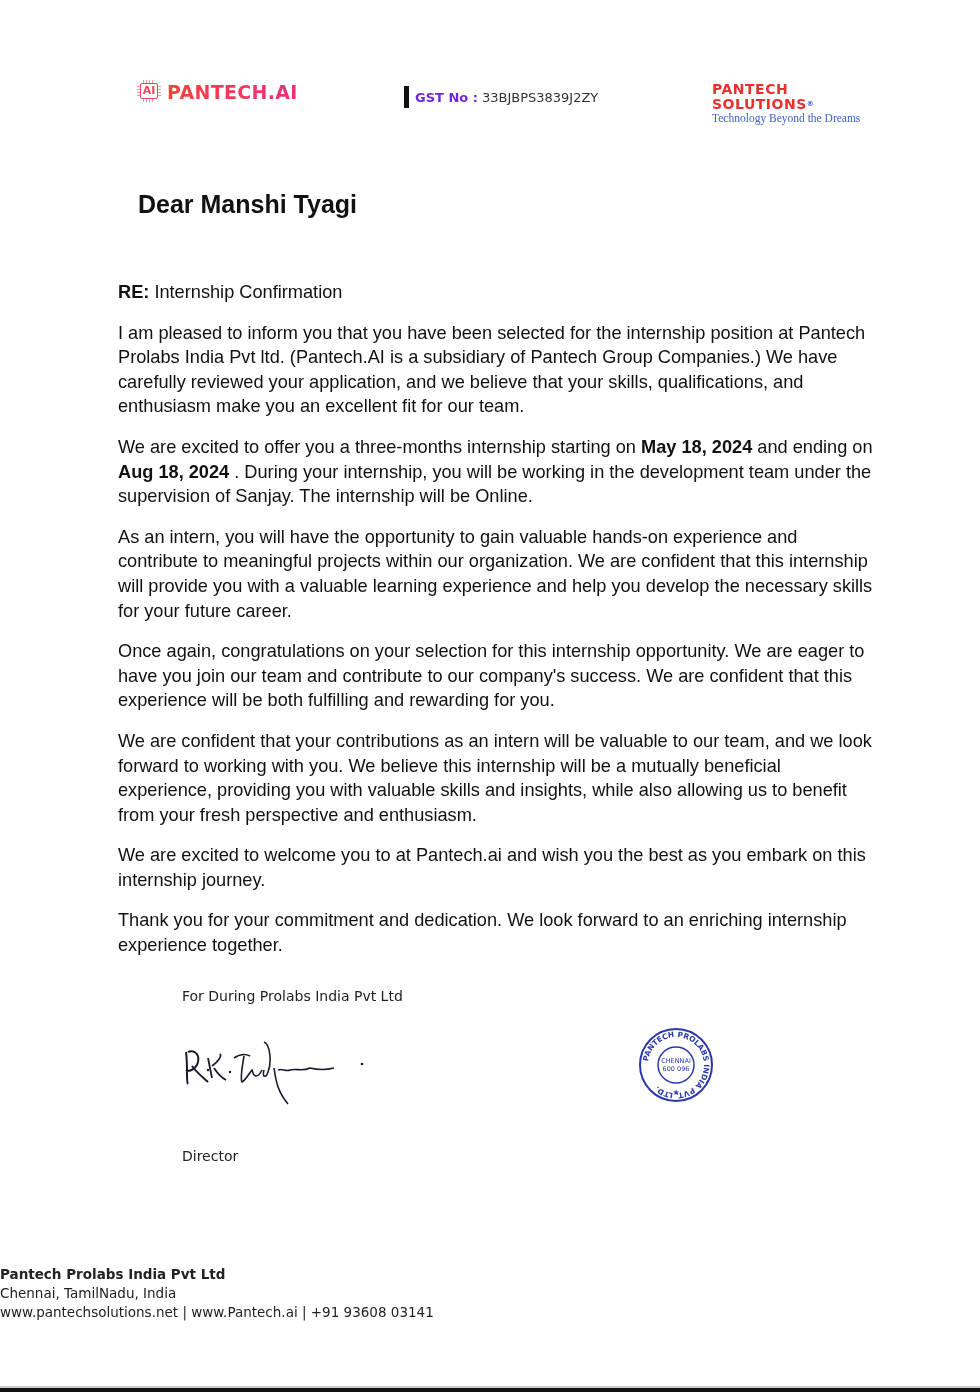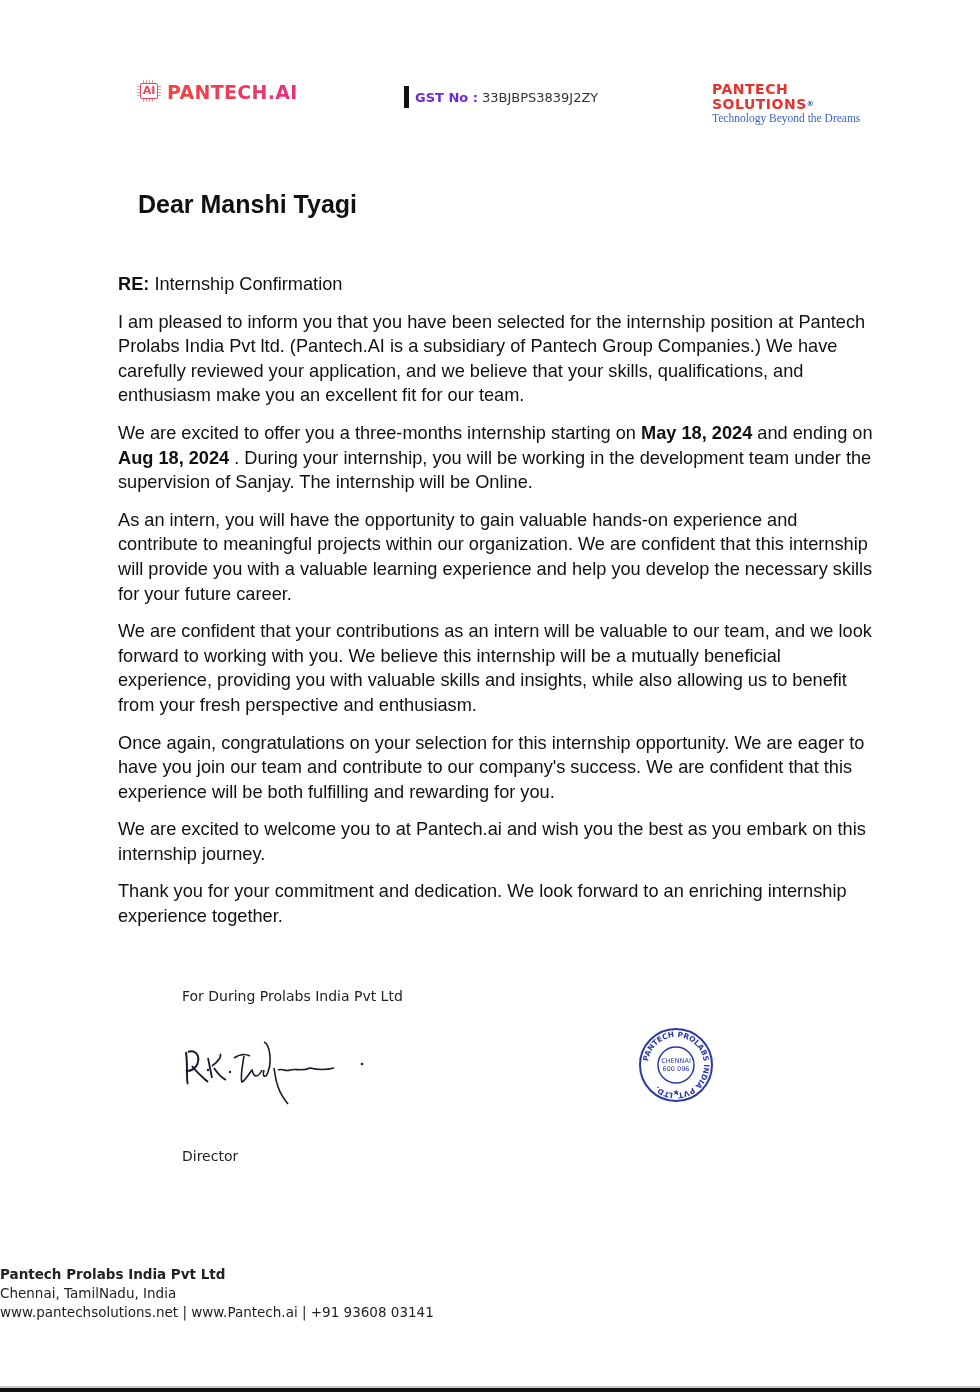--- a/index.html
+++ b/index.html
@@ -27,21 +27,21 @@
 
   .logo-ps { position: absolute; left: 712px; top: 82px; width: 160px; }
   .logo-ps-title { font-family: "DejaVu Sans", sans-serif; font-weight: bold; font-size: 14px; color: #e8302e; letter-spacing: 0.5px; line-height: 15px; }
   .logo-ps-title .blue { color: #2d4fc4; }
   .logo-ps-reg { font-size: 7px; color: #2d4fc4; vertical-align: top; }
   .logo-ps-tag { font-family: "Liberation Serif", serif; font-size: 11.5px; color: #3d62c8; line-height: 13px; }
 
   
   .salutation { position: absolute; left: 118px; top: 190px; font-size: 25px; font-weight: bold; color: #111; margin-left: 20px; }
   .body-text { position: absolute; left: 118px; top: 264px; width: 760px; font-size: 18.2px; line-height: 24.6px; color: #111; }
-  .body-text p { margin: 8px 0 13px 0; }
+  .body-text p { margin: 16px 0 13px 0; }
   .re-line b { font-weight: bold; }
 
   
   .sign-for { position: absolute; left: 182px; top: 988px; font-family: "DejaVu Sans", sans-serif; font-size: 14px; color: #222; }
   .signature { position: absolute; left: 178px; top: 1022px; width: 200px; height: 84px; }
   .sign-title { position: absolute; left: 182px; top: 1119px; font-family: "DejaVu Sans", sans-serif; font-size: 14px; color: #222; margin-top: 29px; }
   .stamp { position: absolute; left: 636px; top: 1027px; width: 80px; height: 76px; }
 
   
   .footer { position: absolute; left: 0; top: 1265px; width: 980px; text-align: left; font-family: "DejaVu Sans", sans-serif; font-size: 13.5px; color: #222; line-height: 19px; }
@@ -77,22 +77,22 @@
     <div class="logo-ps-tag">Technology Beyond the Dreams</div>
   </div>
 
   <div class="salutation">Dear Manshi Tyagi</div>
 
   <div class="body-text">
     <p class="re-line"><b>RE:</b><span> Internship Confirmation</span></p>
     <p>I am pleased to inform you that you have been selected for the internship position at Pantech Prolabs India Pvt ltd. (Pantech.AI is a subsidiary of Pantech Group Companies.) We have carefully reviewed your application, and we believe that your skills, qualifications, and enthusiasm make you an excellent fit for our team.</p>
     <p><span>We are excited to offer you a three-months internship starting on </span><b>May 18, 2024</b><span> and ending on </span><b>Aug 18, 2024</b><span> . During your internship, you will be working in the development team under the supervision of Sanjay. The internship will be Online.</span></p>
     <p>As an intern, you will have the opportunity to gain valuable hands-on experience and contribute to meaningful projects within our organization. We are confident that this internship will provide you with a valuable learning experience and help you develop the necessary skills for your future career.</p>
+    <p>Once again, congratulations on your selection for this internship opportunity. We are eager to have you join our team and contribute to our company's success. We are confident that this experience will be both fulfilling and rewarding for you.</p>
     <p>We are confident that your contributions as an intern will be valuable to our team, and we look forward to working with you. We believe this internship will be a mutually beneficial experience, providing you with valuable skills and insights, while also allowing us to benefit from your fresh perspective and enthusiasm.</p>
-    <p>Once again, congratulations on your selection for this internship opportunity. We are eager to have you join our team and contribute to our company's success. We are confident that this experience will be both fulfilling and rewarding for you.</p>
     <p>We are excited to welcome you to at Pantech.ai and wish you the best as you embark on this internship journey.</p>
     <p>Thank you for your commitment and dedication. We look forward to an enriching internship experience together.</p>
   </div>
 
   <div class="sign-for">For During Prolabs India Pvt Ltd</div>
   <svg class="signature" viewBox="0 0 200 84">
     <path d="M8 30 C10 45 8 60 10 62 M10 30 C14 28 22 30 20 40 C18 48 10 50 8 48 M14 44 C20 52 28 58 30 60" fill="none" stroke="#1a1a2a" stroke-width="2"></path>
     <path d="M30 36 L34 56 M34 44 C40 40 44 34 42 32 M36 46 C40 52 44 56 48 58" fill="none" stroke="#1a1a2a" stroke-width="1.8"></path>
     <circle cx="30" cy="48" r="1.2" fill="#1a1a2a"></circle>
       <circle cx="52" cy="50" r="1.2" fill="#1a1a2a"></circle>

